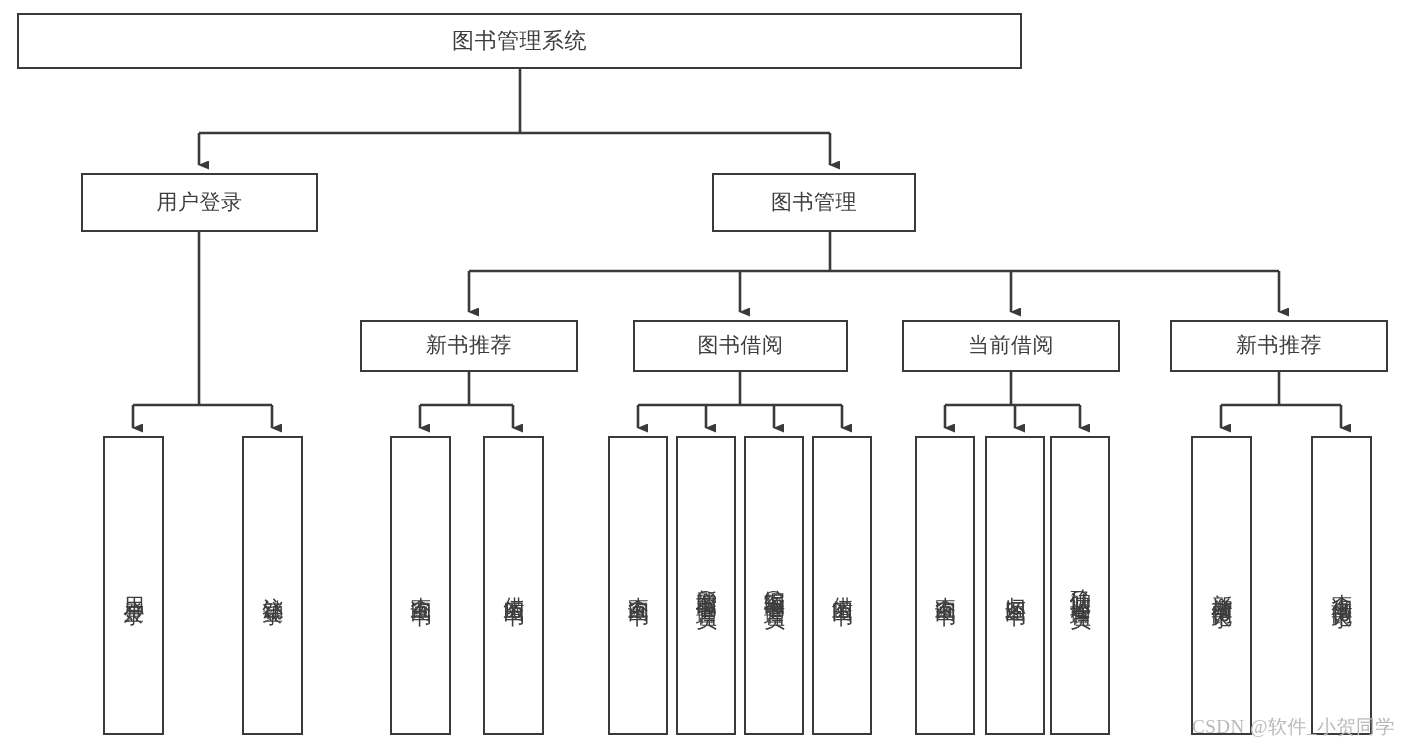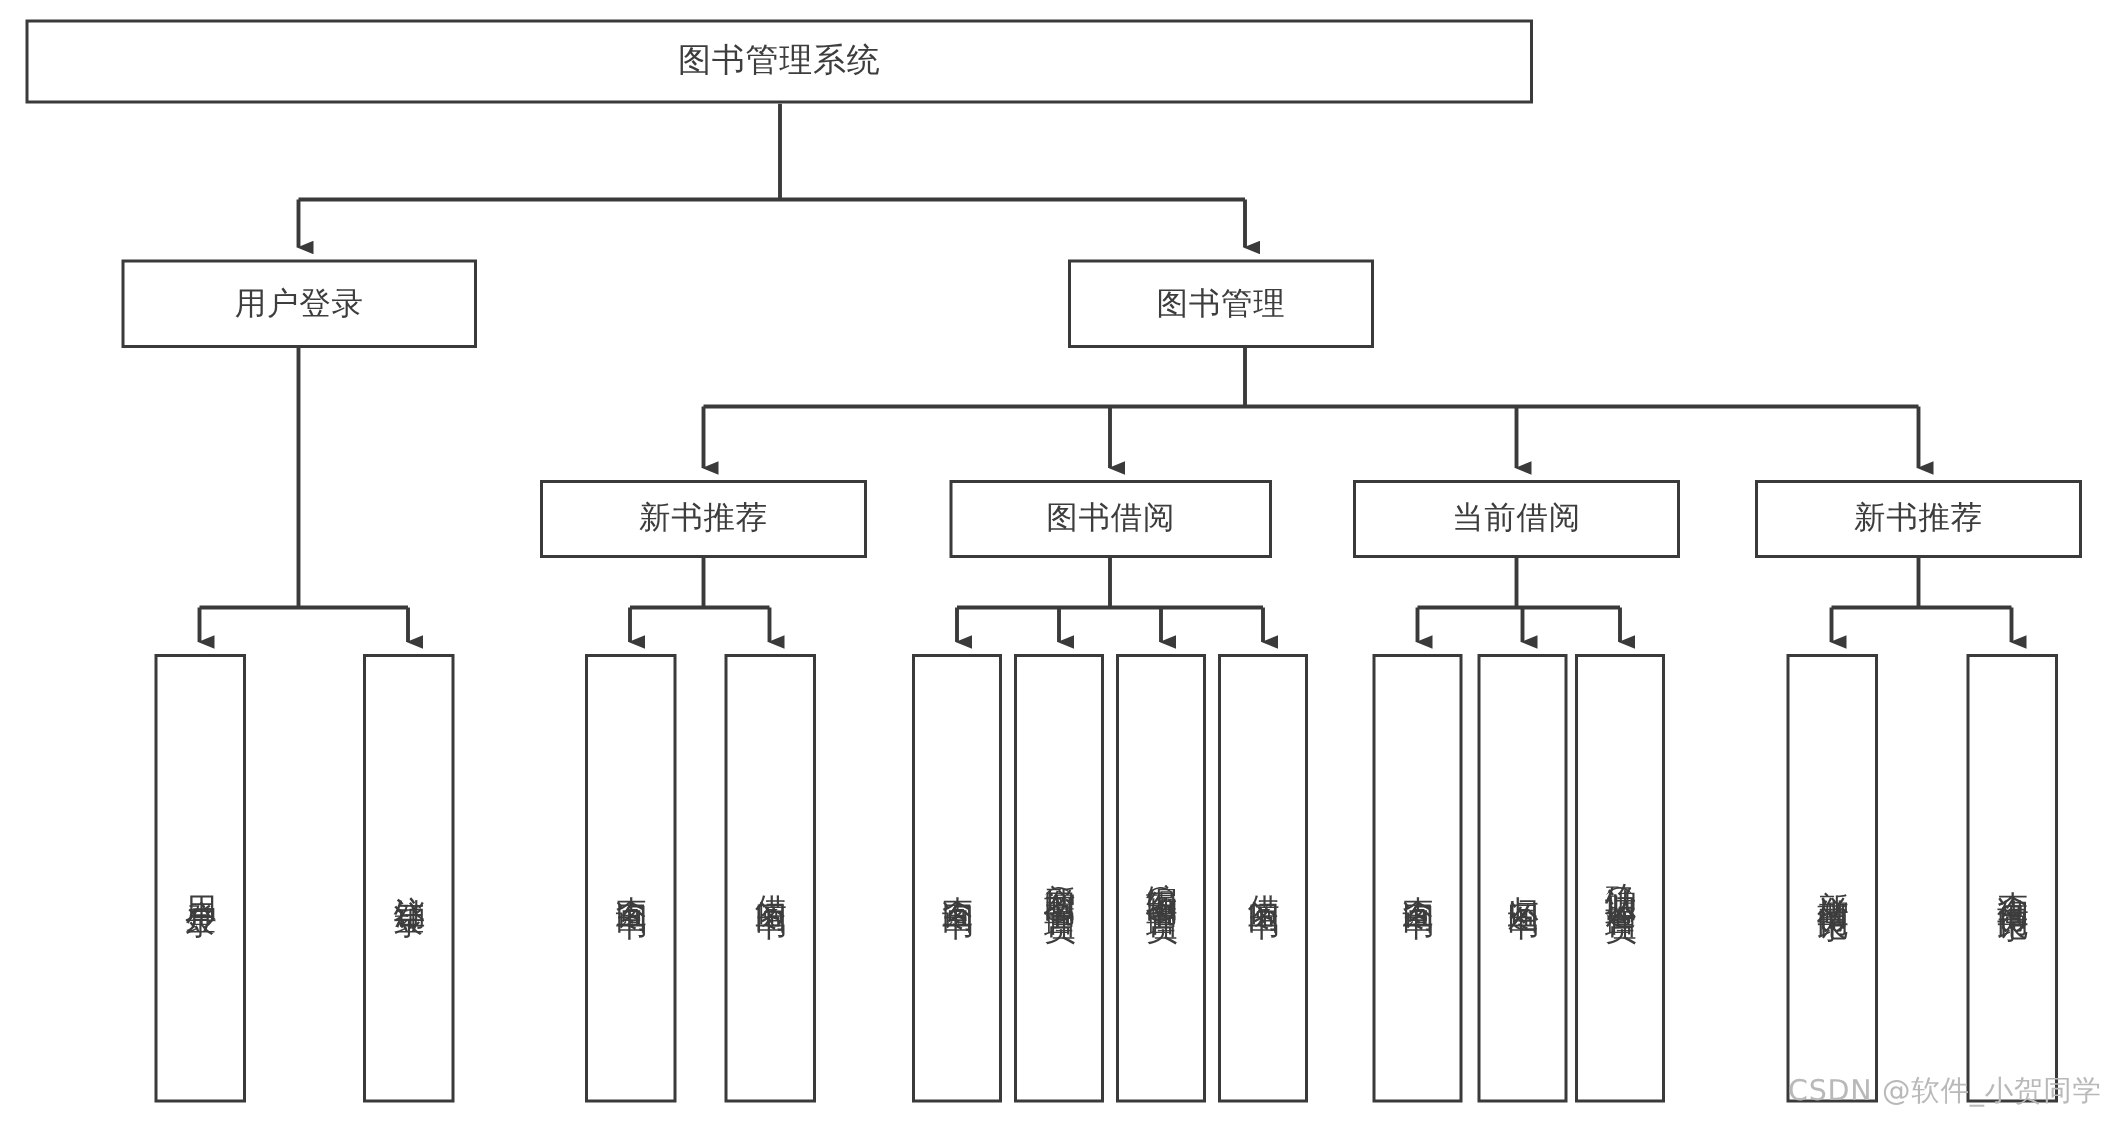--- a/index.html
+++ b/index.html
@@ -191,15 +191,15 @@
   <div class="node-box vertical" style="left:1050px; top:436px; width:60px; height:299px;">
     <span class="node-label">确认归还（管理员）</span>
   </div>
   <div class="node-box vertical" style="left:1191px; top:436px; width:61px; height:299px;">
     <span class="node-label">新增借阅记录</span>
   </div>
   <div class="node-box vertical" style="left:1311px; top:436px; width:61px; height:299px;">
     <span class="node-label">查询借阅记录</span>
   </div>
 
-  <div class="watermark" style="left:1192px; top:714px;">CSDN @软件_小贺同学</div>
+  <div class="watermark" style="left:1192px; top:714px;font-family:Liberation Serif, serif;">CSDN @软件_小贺同学</div>
 
 </div>
 
 </body></html>

